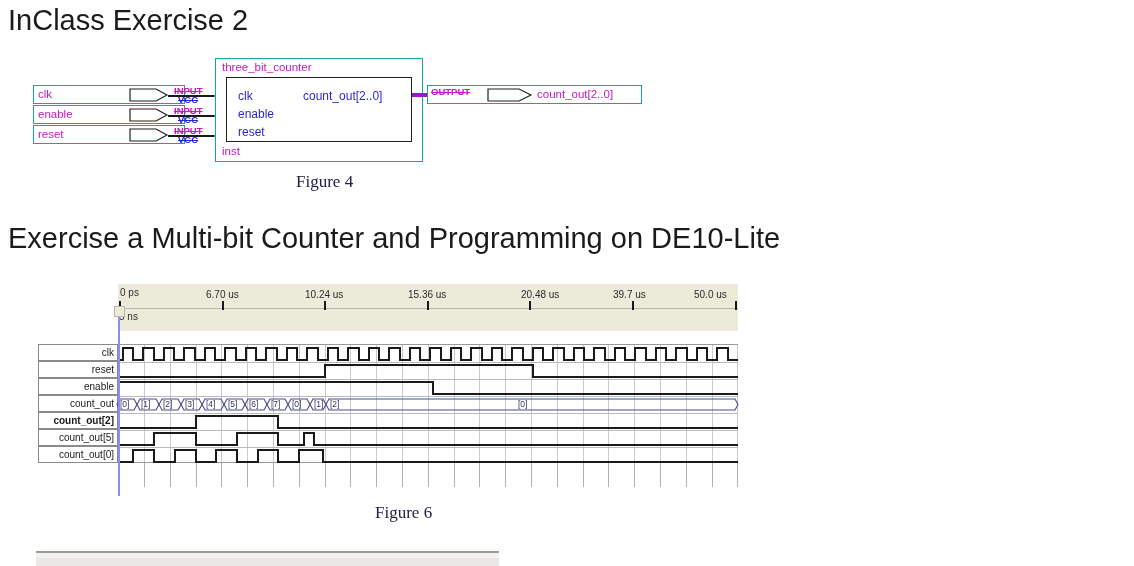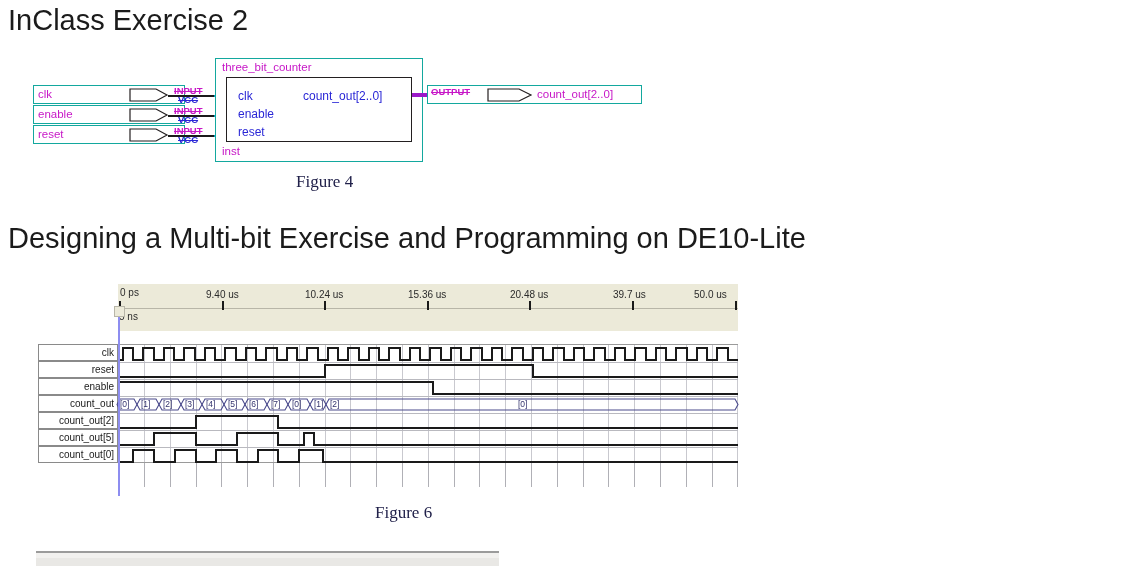--- a/index.html
+++ b/index.html
@@ -165,51 +165,51 @@
   <div class="pin-box" style="left:427px;top:33px;width:215px;height:19px;"></div>
   <div class="pin-type" style="left:431px;top:34px;">OUTPUT</div>
   <svg class="arrow-svg" style="left:487px;top:36px;" width="46" height="14" viewBox="0 0 46 14">
     <polygon points="1,1 32,1 44,7 32,13 1,13" fill="#ffffff" stroke="#231f20" stroke-width="1.2"></polygon>
   </svg>
   <div class="pin-label" style="left:537px;top:36px;">count_out[2..0]</div>
 </div>
 
 <div id="fig6-caption" class="fig-caption">Figure 4</div>
 
-<div id="title-designing">Designing a Multi-bit Exercise and Programming on DE10-Lite</div>
+<div id="title-designing">Exercise a Multi-bit Counter and Programming on DE10-Lite</div>
 
 <div id="wave">
 
   <div id="time-header"></div>
   <div id="time-header-left"></div>
 
   <div class="tick-label" style="left:120px;top:3px;text-align:right;">0 ps</div>
-  <div class="tick-label" style="left:206px;top:5px;">9.40 us</div>
+  <div class="tick-label" style="left:206px;top:5px;">6.70 us</div>
   <div class="tick-label" style="left:305px;top:5px;">10.24 us</div>
   <div class="tick-label" style="left:408px;top:5px;">15.36 us</div>
-  <div class="tick-label" style="left:510px;top:5px;">20.48 us</div>
+  <div class="tick-label" style="left:521px;top:5px;">20.48 us</div>
   <div class="tick-label" style="left:613px;top:5px;">39.7 us</div>
   <div class="tick-label" style="left:694px;top:5px;">50.0 us</div>
 
   <div class="tick-mark" style="left:119px;top:17px;"></div>
   <div class="tick-mark" style="left:222px;top:17px;"></div>
   <div class="tick-mark" style="left:324px;top:17px;"></div>
   <div class="tick-mark" style="left:427px;top:17px;"></div>
   <div class="tick-mark" style="left:529px;top:17px;"></div>
   <div class="tick-mark" style="left:632px;top:17px;"></div>
   <div class="tick-mark" style="left:735px;top:17px;"></div>
 
   <div id="ns-label">5 ns</div>
 
   <div id="name-col">
     <div class="sig-name-cell" style="top:0px;">clk</div>
     <div class="sig-name-cell" style="top:17px;">reset</div>
     <div class="sig-name-cell" style="top:34px;">enable</div>
     <div class="sig-name-cell" style="top:51px;">count_out</div>
-    <div class="sig-name-cell" style="top:68px;">count_out[2]</div>
+    <div class="sig-name-cell" style="top:68px;font-weight:bold;">count_out[2]</div>
     <div class="sig-name-cell" style="top:85px;">count_out[5]</div>
     <div class="sig-name-cell" style="top:102px;">count_out[0]</div>
   </div>
 
   <div id="grid-area">
 
     <div class="vgrid" style="left:0px;"></div>
     <div class="vgrid" style="left:26px;"></div>
     <div class="vgrid" style="left:52px;"></div>
     <div class="vgrid" style="left:78px;"></div>

